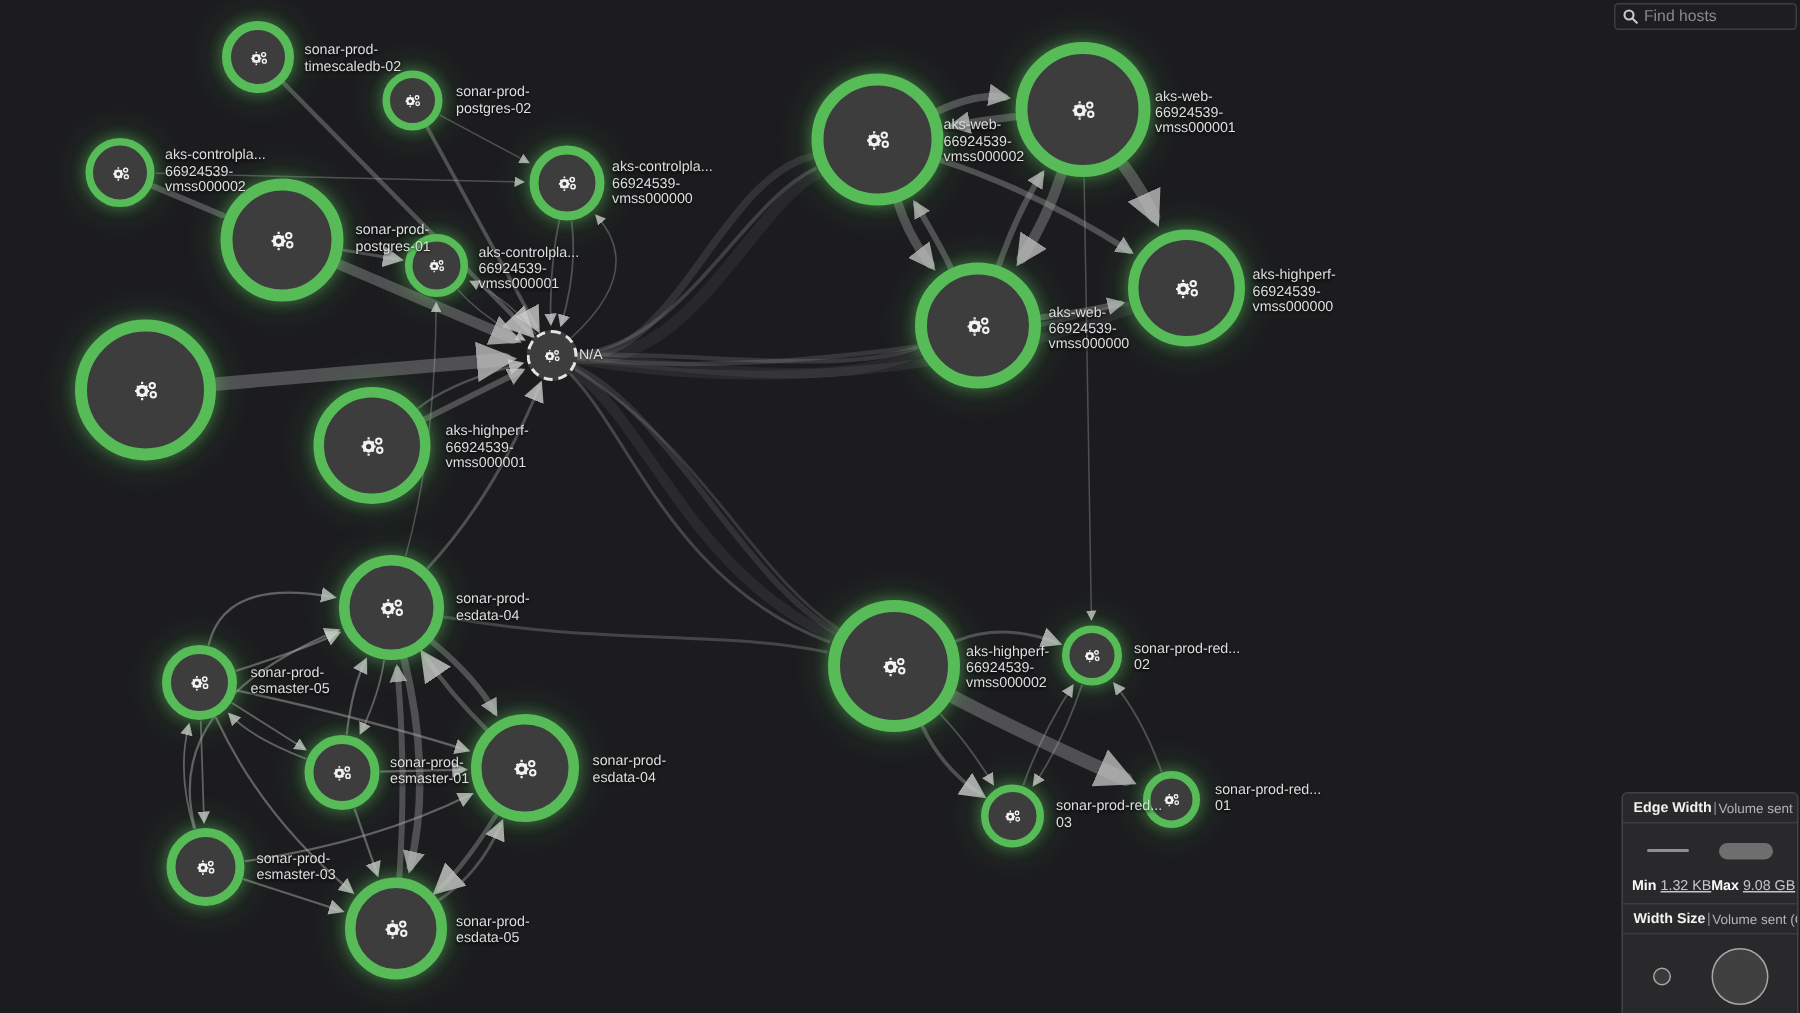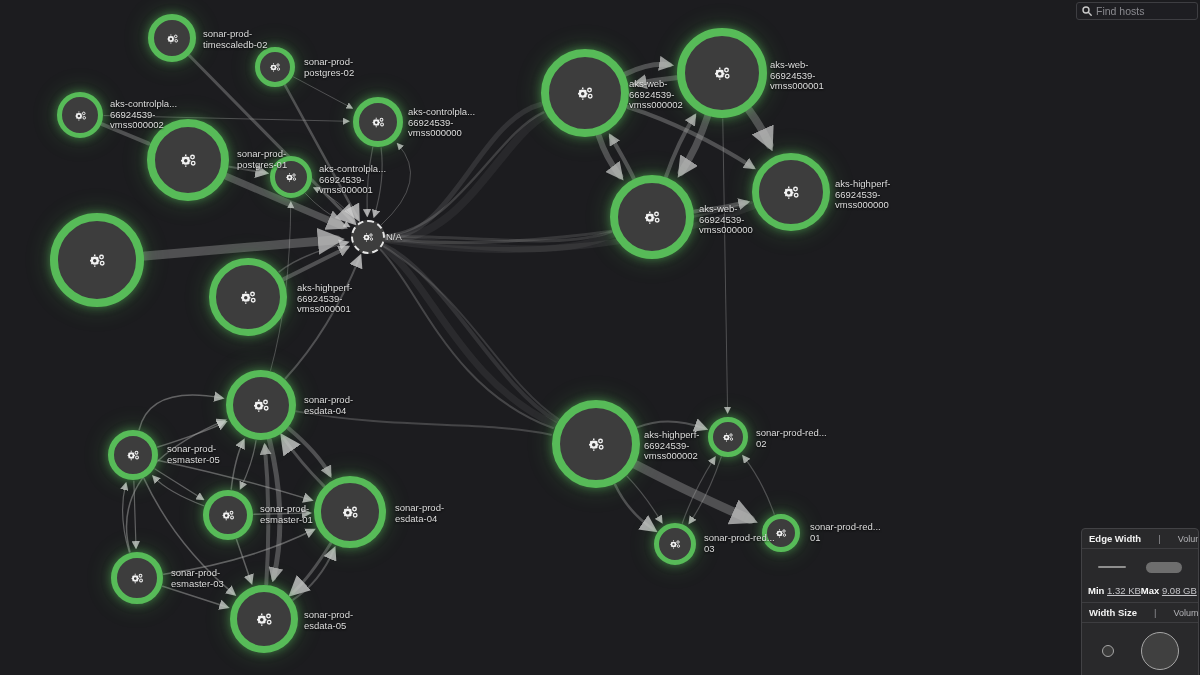--- a/index.html
+++ b/index.html
@@ -15,21 +15,21 @@
   
   .searchbox{position:absolute;left:1076px;top:2px;width:120px;height:16px;background:#1e1e22;
              border:1px solid #3e3e42;border-radius:3px;display:flex;align-items:center;}
   .searchbox svg{margin-left:5px;flex:0 0 auto;}
   .searchbox input{flex:1;min-width:0;background:transparent;border:none;outline:none;color:#cfcfcf;
              font-size:10.5px;font-family:inherit;padding:0 4px 0 4px;}
   .searchbox input::placeholder{color:#8a8a8f;}
   
   .legend{position:absolute;left:1081px;top:528px;width:116px;background:#29292b;
           border:1px solid #424245;border-radius:4px;overflow:hidden;font-size:9.5px;color:#cfcfcf;}
-  .lg-head{display:flex;align-items:center;gap:17px;padding:4px 7px;border-bottom:1px solid #3d3d40;
+  .lg-head{display:flex;align-items:center;gap:1px;padding:4px 7px;border-bottom:1px solid #3d3d40;
            white-space:nowrap;}
   .lg-title{font-weight:bold;color:#f2f2f2;}
   .lg-sep{color:#8f8f93;}
   .lg-metric{color:#b4b4b8;font-size:9px;}
   .lg-body{padding:5px 6px 6px 6px;border-bottom:1px solid #3d3d40;}
   .lg-body.last{border-bottom:none;}
   .lg-samples{display:flex;align-items:center;justify-content:space-around;height:26px;}
   .lg-samples.nodes{height:46px;}
   .edge-thin{width:28px;height:2px;background:#8f8f8f;border-radius:1px;}
   .edge-thick{width:36px;height:11px;background:#6e6e6e;border-radius:6px;}

